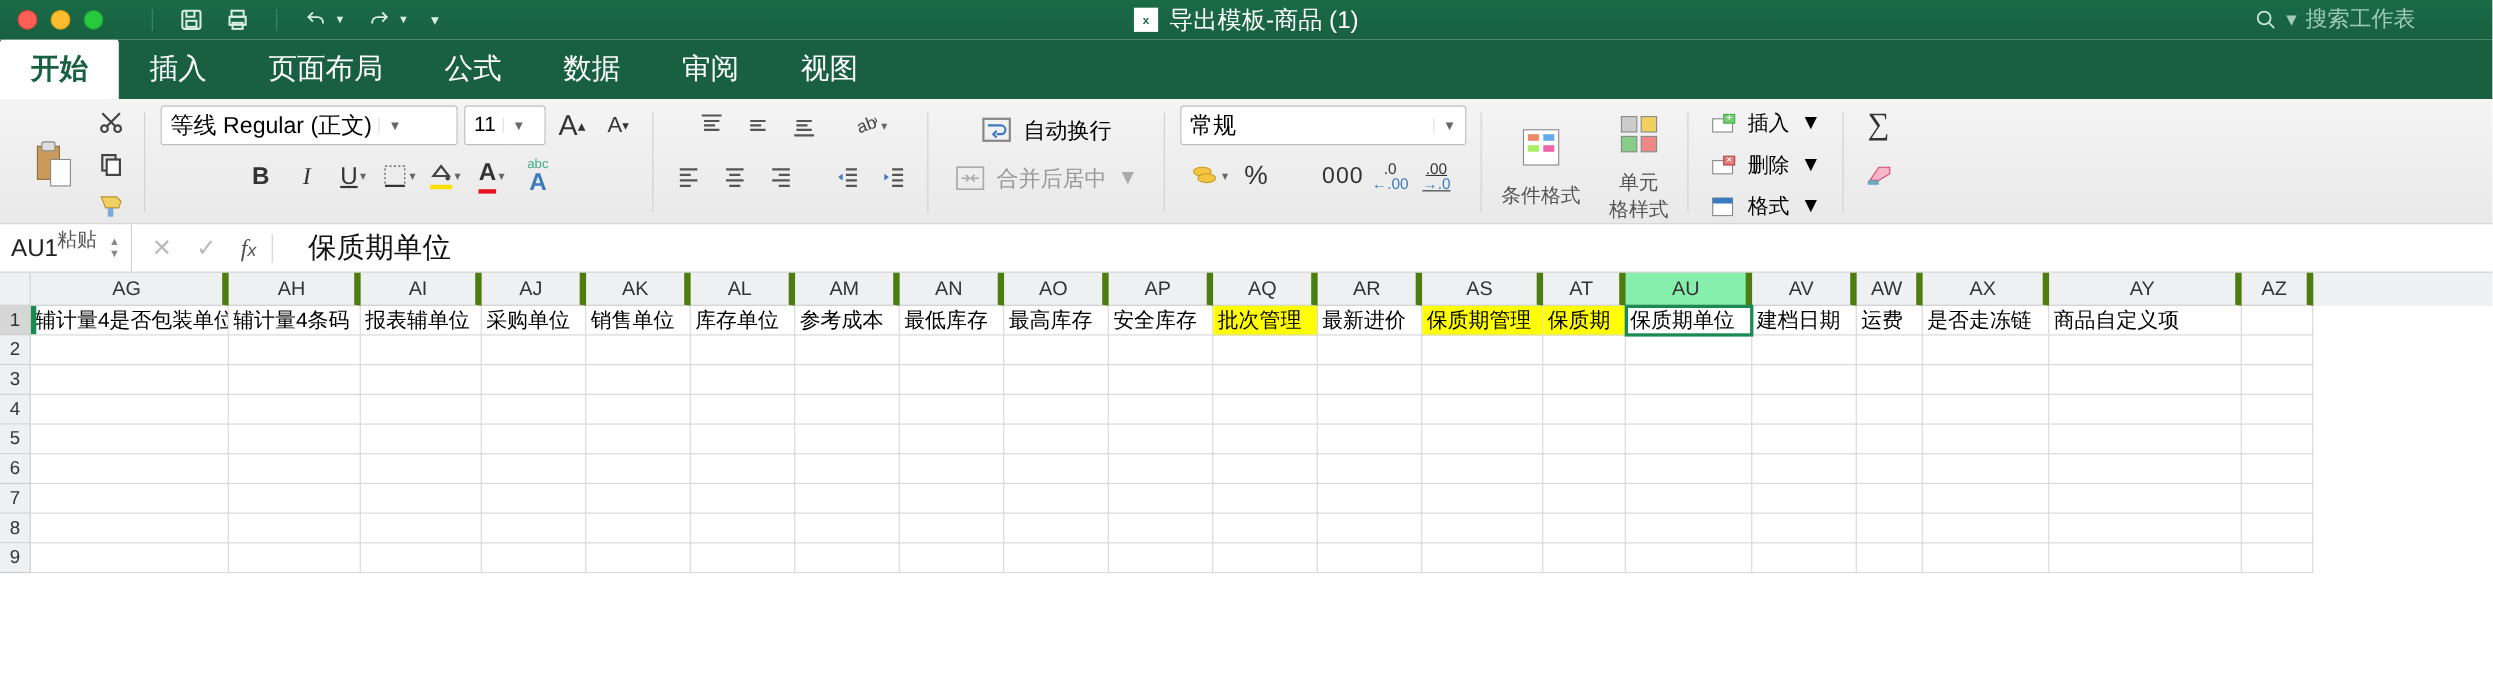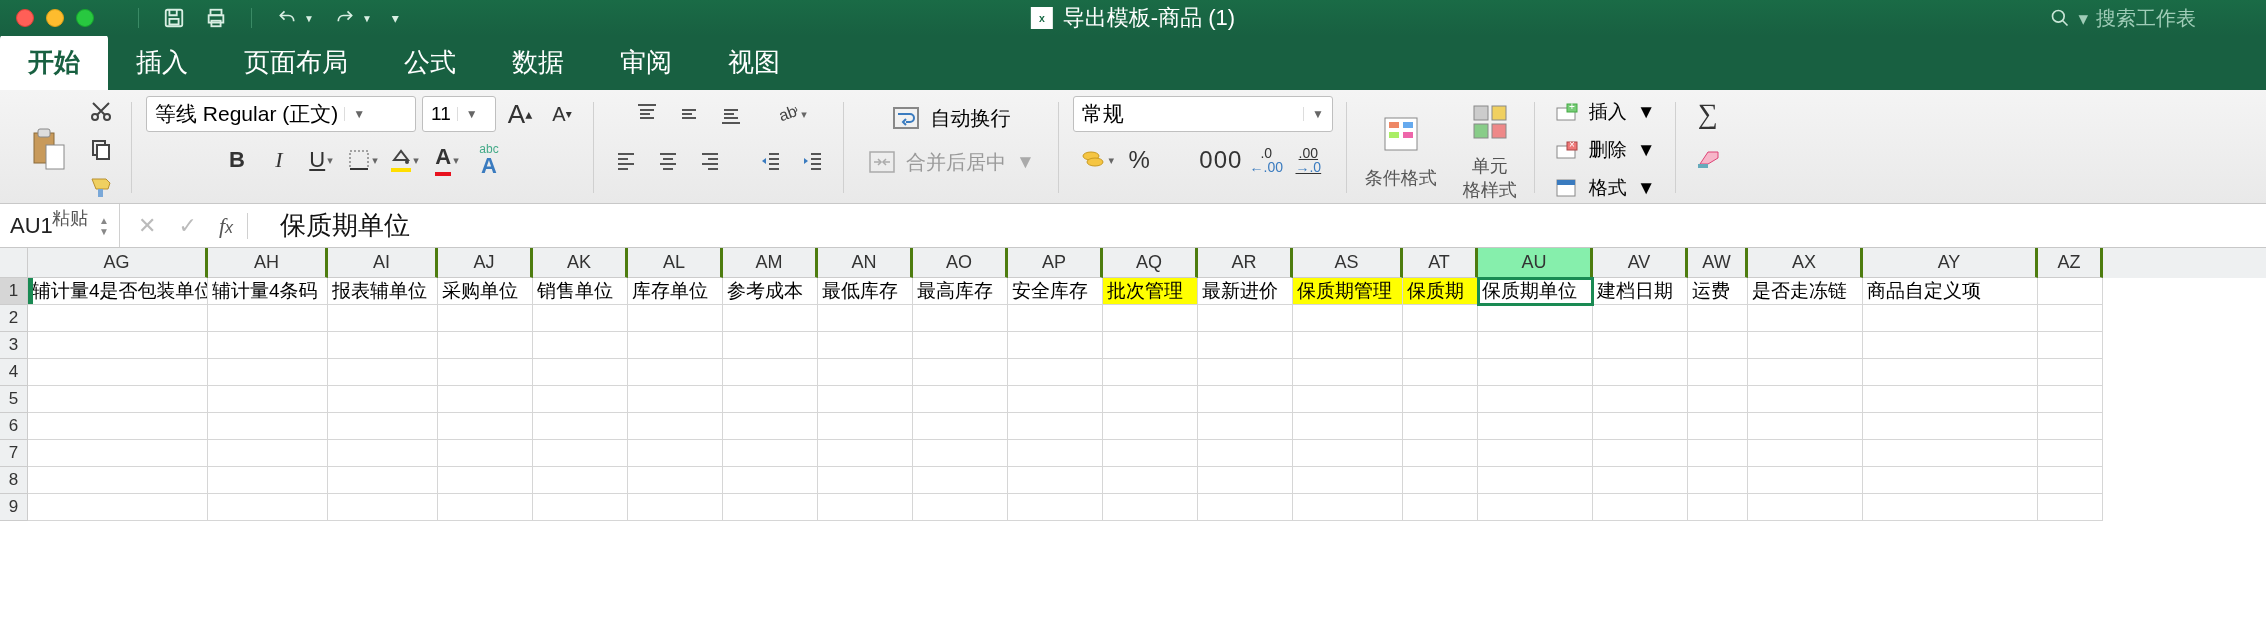--- a/index.html
+++ b/index.html
@@ -54,21 +54,21 @@
   .namebox { width:120px; height:100%; border-right:1px solid #d0d0d0; display:flex; align-items:center; padding:0 10px; font-size:22px; color:#222;}
   .namebox .stepper { margin-left:auto; display:flex; flex-direction:column; font-size:10px; color:#888;}
   .fx-btns { display:flex; align-items:center; gap:22px; padding:0 18px; color:#888; font-size:22px;}
   .fx-label { font-style:italic; font-family:"Times New Roman",serif; color:#555; font-size:22px; border-right:1px solid #d0d0d0; padding-right:14px;}
   .fx-input { flex:1; padding:0 14px; font-size:26px; color:#111;}
 
   
   .sheet { position:relative;}
   .colhdr { display:flex; height:30px; background:#eef0f1;}
   .corner { width:28px; border-right:1px solid #ccc; border-bottom:1px solid #ccc; background:#eef0f1;}
-  .ch { border-right:3px solid #4d7c0f; border-bottom:1px solid #ccc; display:flex; align-items:center; justify-content:center; font-size:18px; color:#333; background:#eef0f1;}
+  .ch { border-right:6px solid #4d7c0f; border-bottom:1px solid #ccc; display:flex; align-items:center; justify-content:center; font-size:18px; color:#333; background:#eef0f1;}
   .ch.sel { background:#86efac; }
 
   .rows { }
   .row { display:flex; height:27px;}
   .rh { width:28px; border-right:1px solid #ccc; border-bottom:1px solid #ccc; background:#eef0f1; display:flex; align-items:center; justify-content:center; font-size:17px; color:#333;}
   .cell { border-right:1px solid #d6d6d6; border-bottom:1px solid #d6d6d6; font-size:19px; color:#000; display:flex; align-items:center; padding:0 4px; overflow:hidden; white-space:nowrap;}
   .row.first .rh { background:#d6d6d6;}
   .row.first { }
   .row.first .cell.hl { background:#ffff00;}
   .row.first .cell.sel { outline:3px solid #1a8a53; outline-offset:-2px; z-index:2; position:relative;}
@@ -330,21 +330,21 @@
       </div>
       <div class="btnrow">
         <div class="fmtbtn">
           <svg width="26" height="22" viewBox="0 0 26 22">
               <ellipse cx="10" cy="7" rx="8" ry="4" fill="#f5c542" stroke="#c99a20"></ellipse>
               <ellipse cx="14" cy="13" rx="8" ry="4" fill="#f5c542" stroke="#c99a20"></ellipse>
             </svg>
             <span class="sub">▾</span>
         </div>
         <div class="fmtbtn" style="font-size:24px;">%</div>
-        <div class="fmtbtn" style="font-size:24px;letter-spacing:1px;margin-left:36px;">000</div>
+        <div class="fmtbtn" style="font-size:21px;letter-spacing:1px;margin-left:36px;">000</div>
         <div class="fmtbtn" style="flex-direction:column;line-height:1;font-size:14px;">
           <span>.0</span>
             <span style="color:#3a7bbf;">←.00</span>
         </div>
         <div class="fmtbtn" style="flex-direction:column;line-height:1;font-size:14px;text-decoration:underline;">
           <span>.00</span>
             <span style="color:#3a7bbf;">→.0</span>
         </div>
       </div>
     </div>

